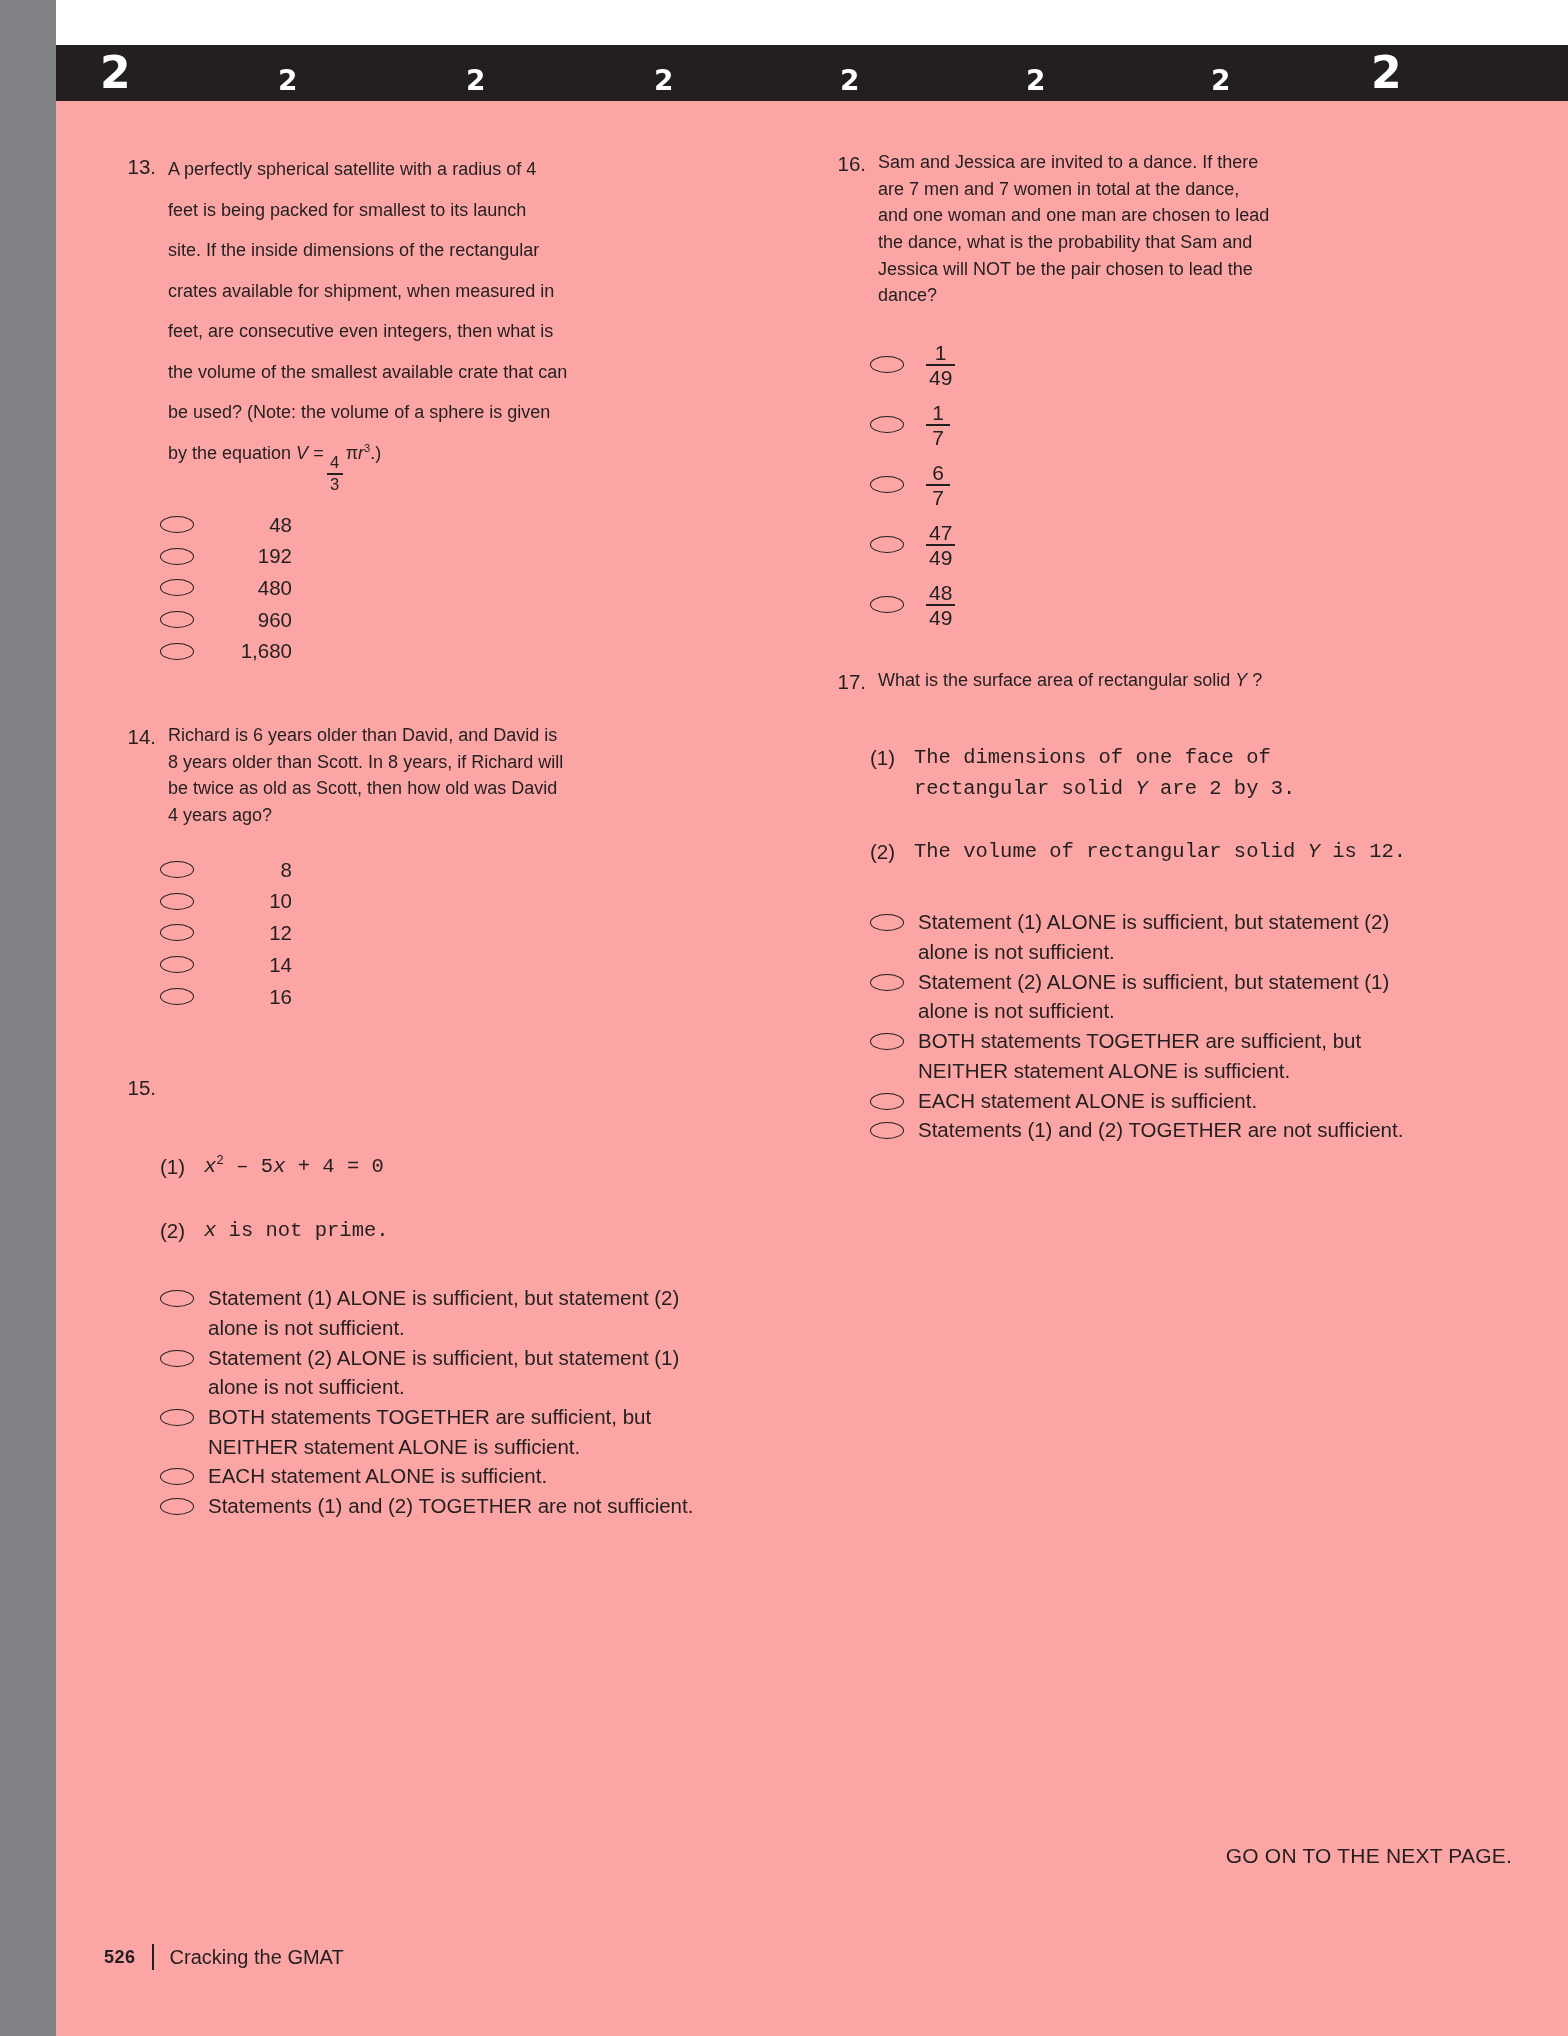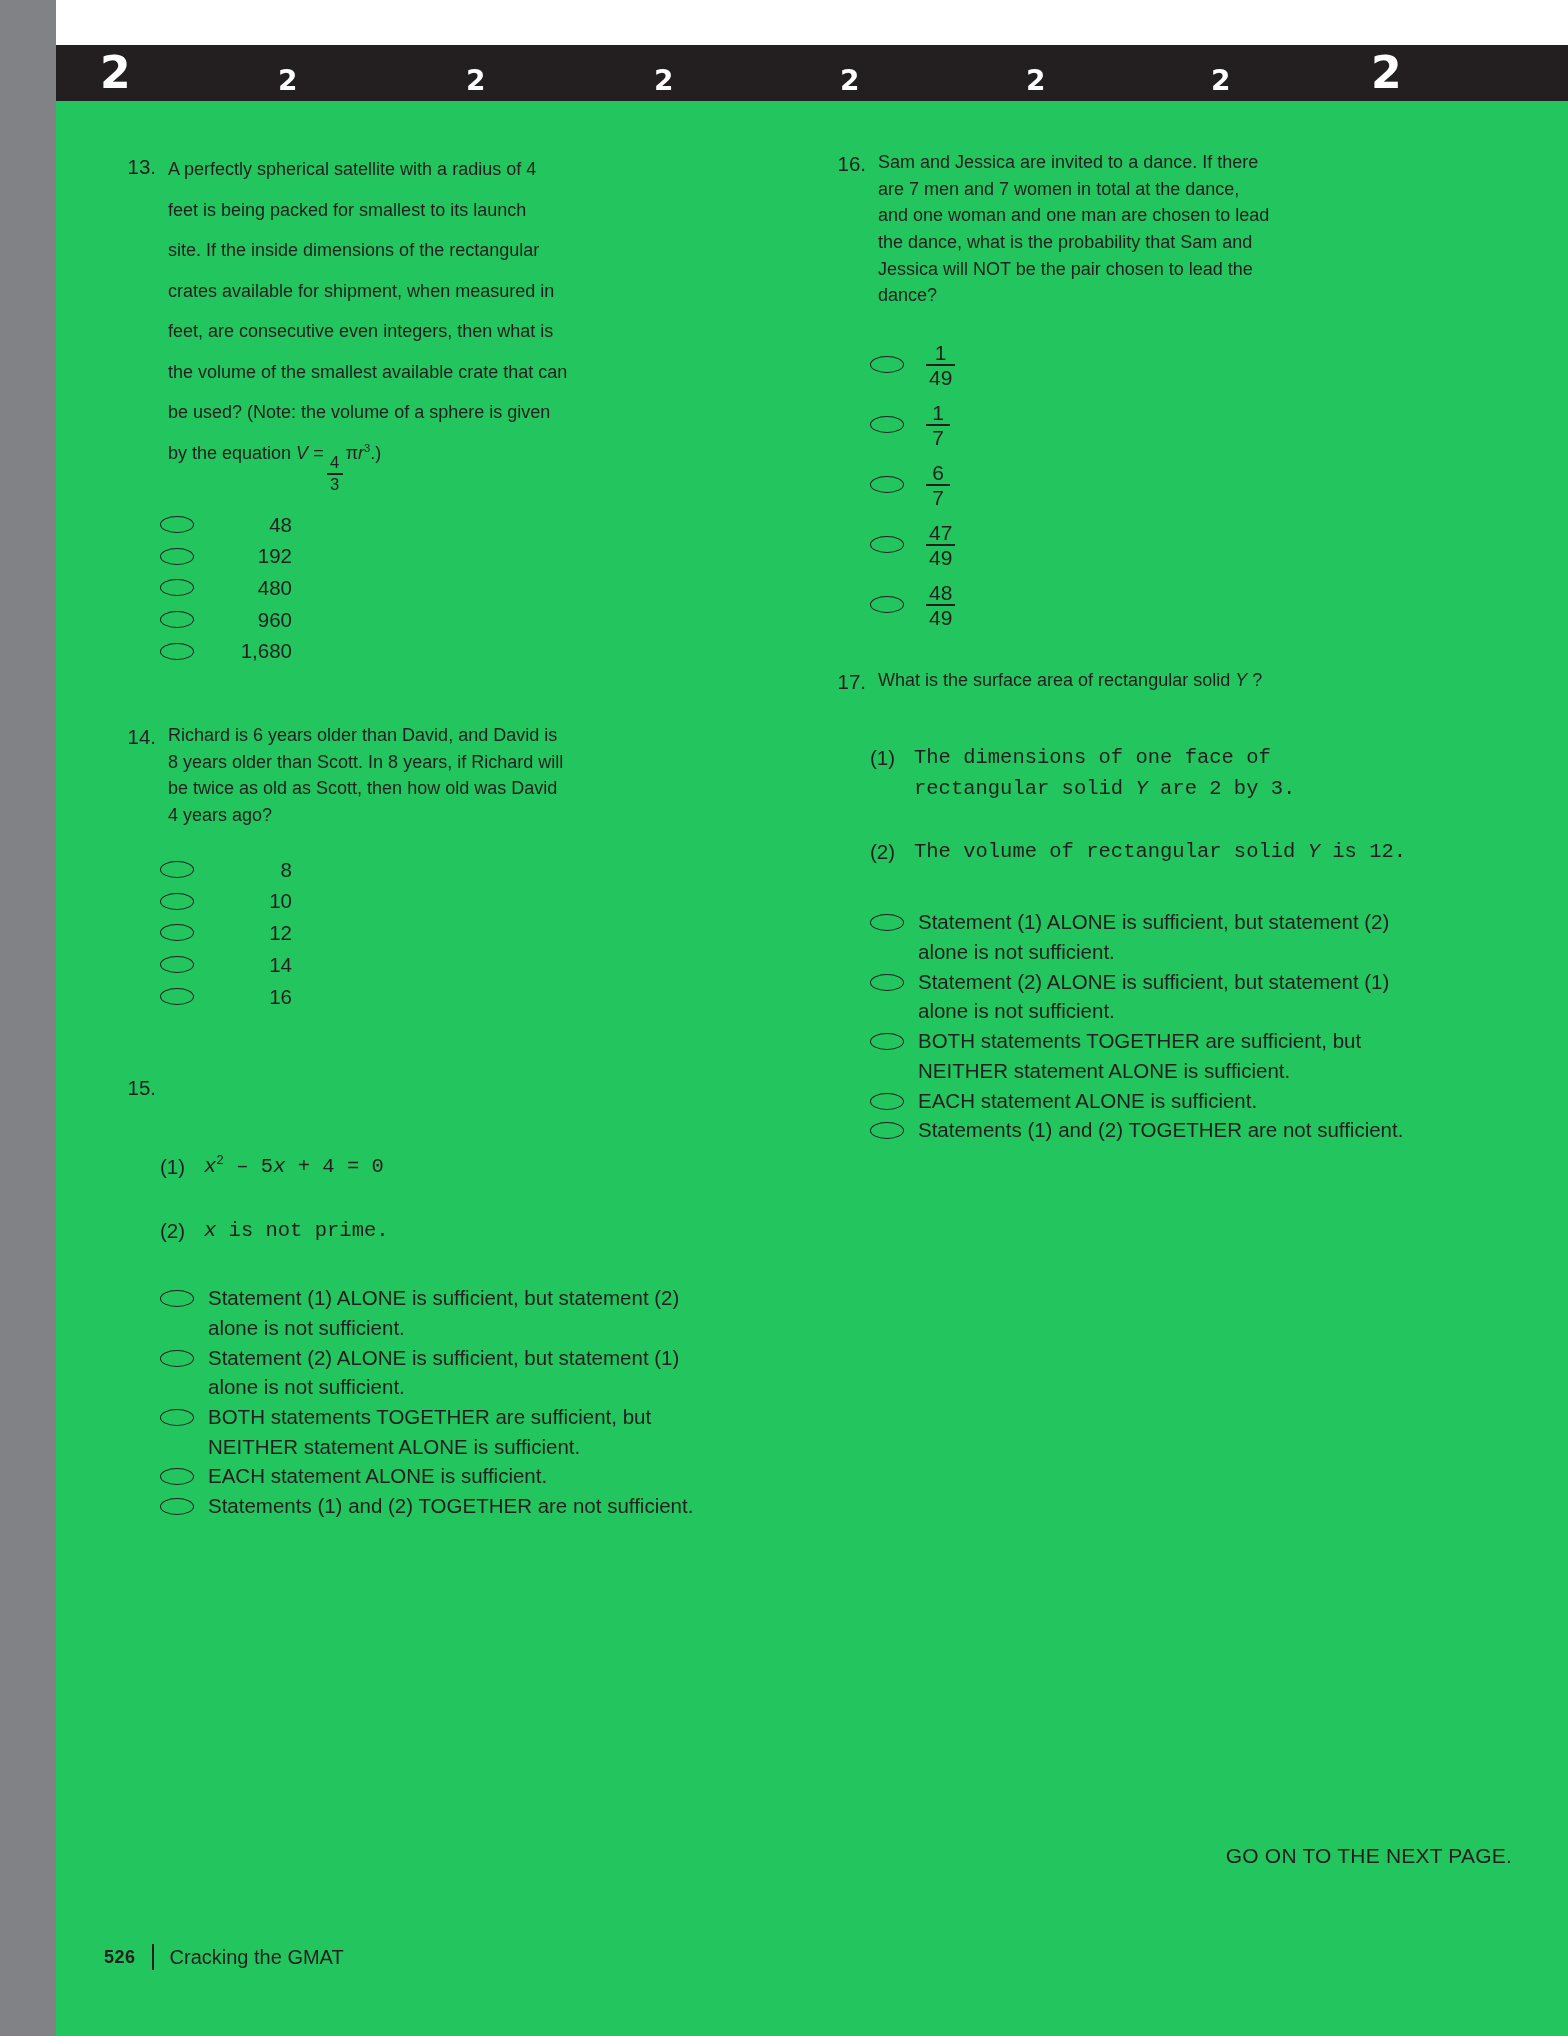--- a/index.html
+++ b/index.html
@@ -31,21 +31,21 @@
     font-weight:bold;
     line-height:1;
     bottom:6px;
   }
   .header-band .n.big{font-size:44px;}
   .header-band .n.small{font-size:28px;}
 
   
   .page{
     position:absolute;left:56px;top:101px;right:0;bottom:0;
-    background:#22c55e;
+    background:#fca5a5;
   }
   .columns{
     position:absolute;left:48px;top:48px;width:1400px;
   }
   .col{
     position:absolute;top:0;width:620px;
   }
   .col.left{left:0;}
   .col.right{left:710px;}
 

